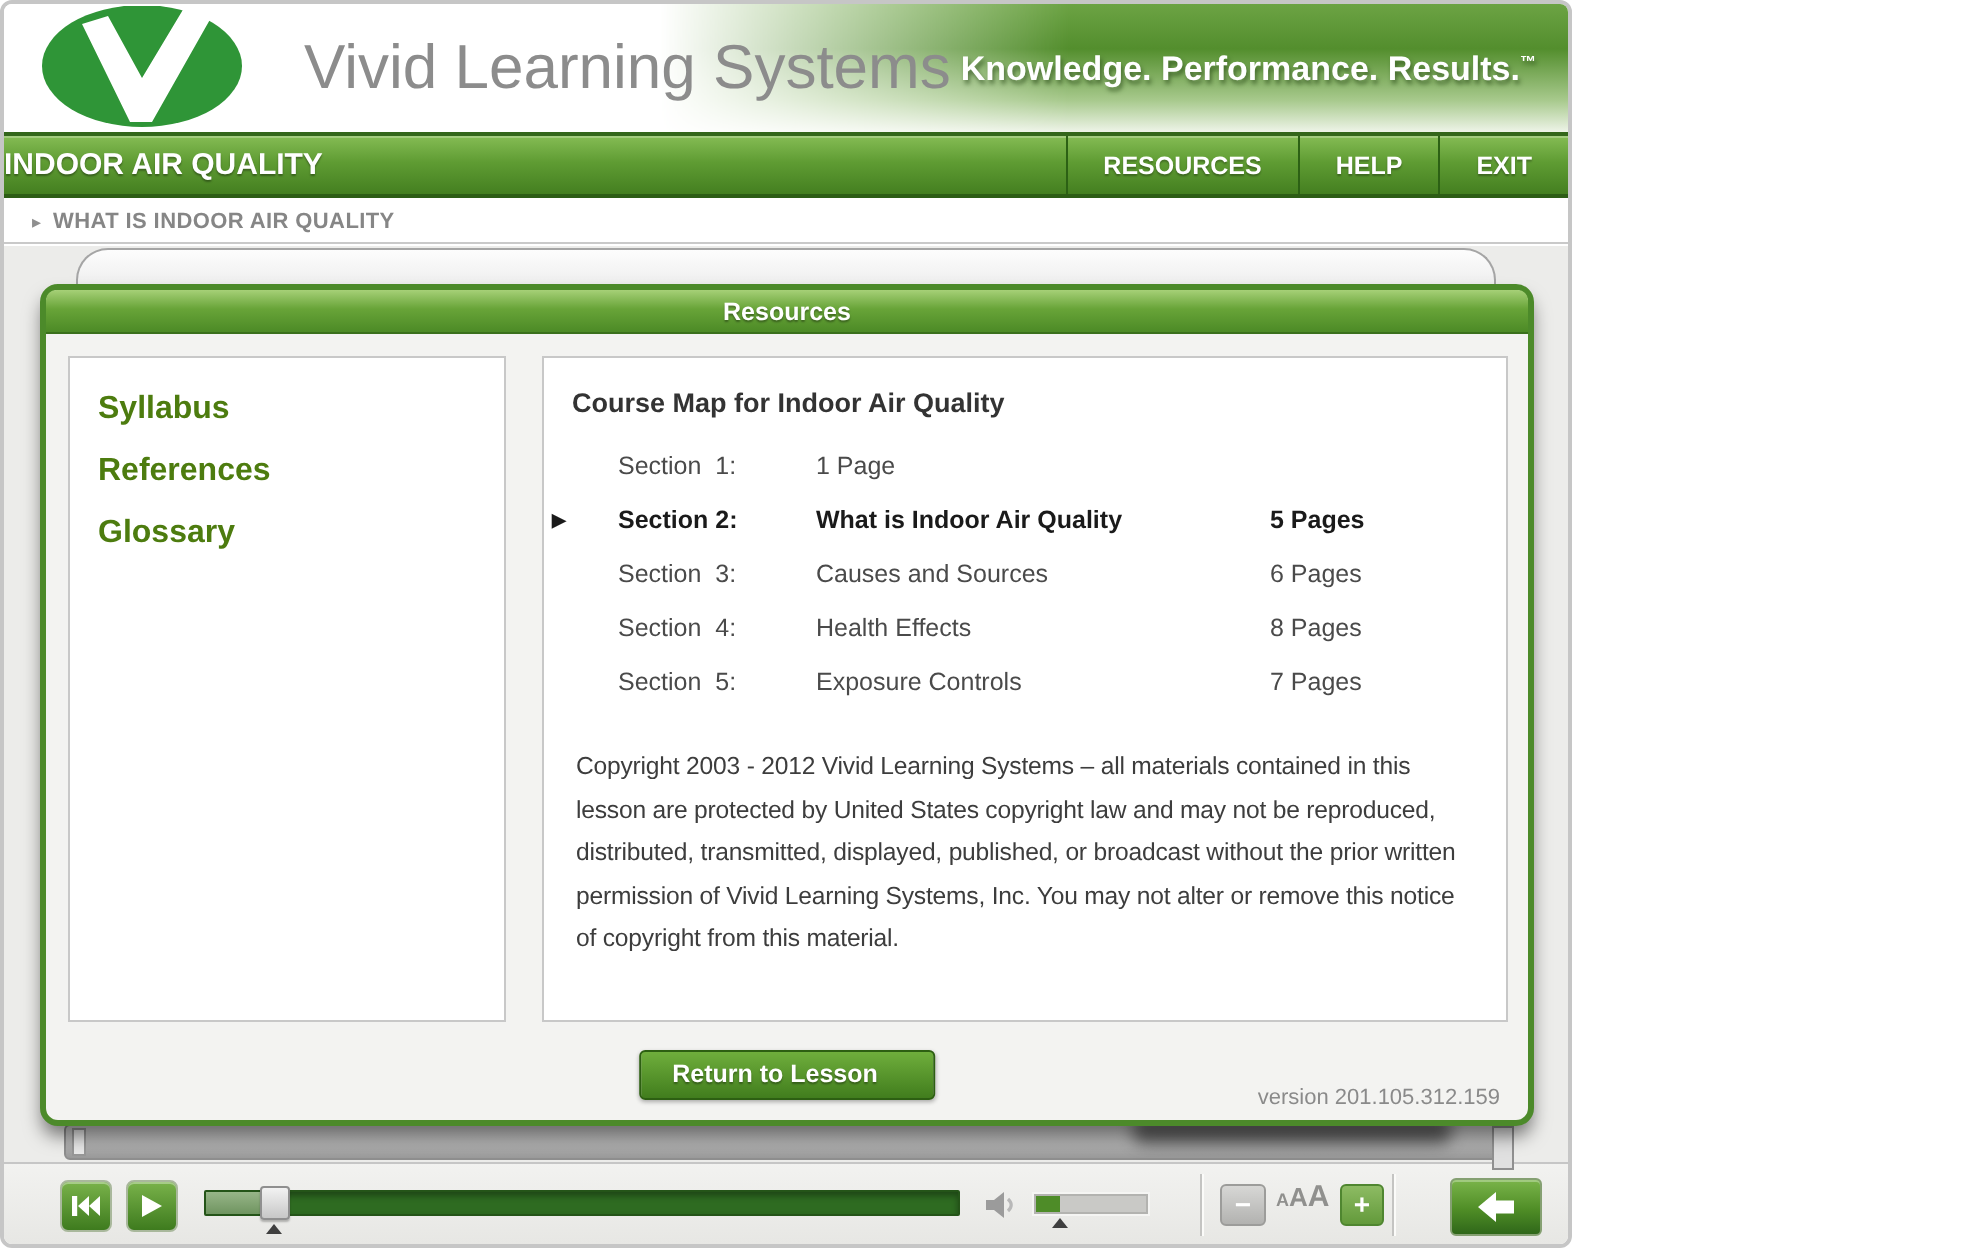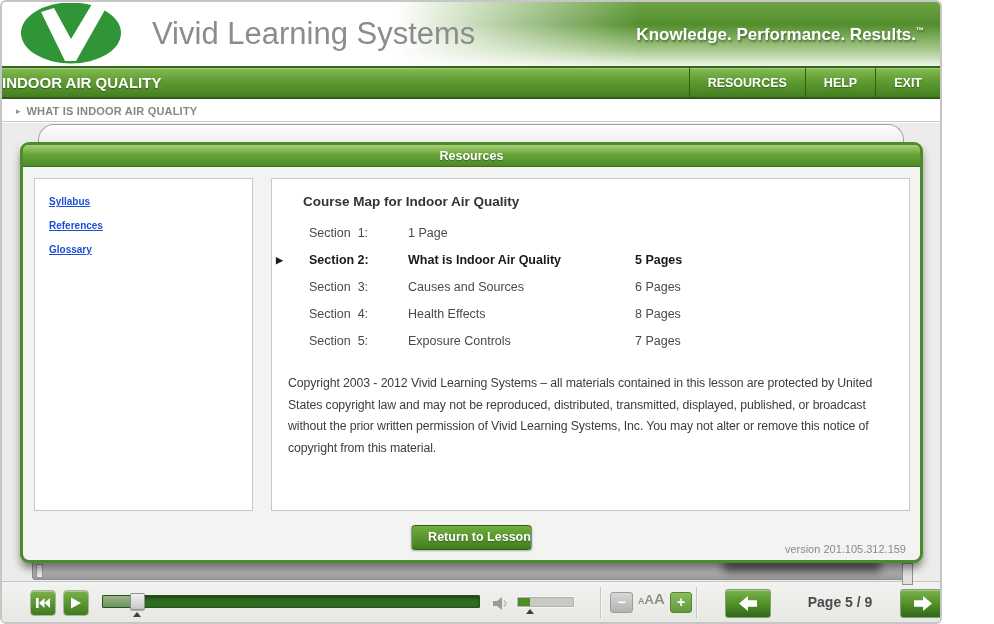--- a/index.html
+++ b/index.html
@@ -1,18 +1,18 @@
 <!DOCTYPE html>
 <html><head>
 <meta charset="utf-8">
 <style>
   html,body{margin:0;padding:0;background:#fff;}
   *{box-sizing:border-box;}
   .window{
-    position:relative;width:942px;height:624px;
+    position:relative;width:786px;height:624px;
     border:2px solid #c6c6c6;border-radius:6px;overflow:hidden;
     background:#fff;font-family:"Liberation Sans",sans-serif;
   }
   
   .header{position:absolute;top:0;left:0;right:0;height:64px;background:#fff;}
   .header-green{
     position:absolute;top:0;right:0;bottom:0;width:58%;
     background:linear-gradient(180deg,#6ca344 0%,#538e2d 35%,#a7c98c 75%,#eef4e8 100%);
     -webkit-mask-image:linear-gradient(to right,transparent 0%,#000 45%);
     mask-image:linear-gradient(to right,transparent 0%,#000 45%);
@@ -57,35 +57,35 @@
   .dialog{position:absolute;left:18px;right:17px;top:19px;height:421px;z-index:5;
     border:3px solid #4c8a2a;border-radius:9px;background:#f3f3f1;
     box-shadow:0 6px 9px -1px rgba(0,0,0,.5);}
   .dialog-title{height:22px;border-radius:5px 5px 0 0;border-bottom:1px solid #3a701c;
     background:linear-gradient(180deg,#a6d077 0%,#68a438 45%,#4c8a26 100%);
     color:#fff;font-weight:bold;font-size:12.5px;line-height:22px;text-align:center;
     text-shadow:0 1px 1px rgba(0,0,0,.35);}
   .dialog-body{position:relative;height:392px;}
   .side-panel{position:absolute;left:11px;top:11px;width:219px;bottom:48px;
     background:#fff;border:1px solid #c8c8c8;padding:17px 0 0 14px;}
-  .side-link{display:inline-block;color:#1d4ed8;font-weight:bold;font-size:10px;
-    text-decoration:underline;margin-bottom:13px;cursor:pointer;}
+  .side-link{display:inline-block;color:#4d7c0f;font-weight:bold;font-size:16px;
+    margin-bottom:13px;cursor:pointer;}
   .side-panel .side-link{display:table;}
   .content-panel{position:absolute;left:248px;right:10px;top:11px;bottom:48px;
     background:#fff;border:1px solid #c8c8c8;padding:15px 14px 0 14px;overflow:hidden;}
-  .map-heading{font-size:13.5px;font-weight:bold;color:#333;margin:0 0 11px 17px;}
+  .map-heading{font-size:13.5px;font-weight:bold;color:#333;margin:0 0 11px 0;}
   .map-row{display:grid;grid-template-columns:14px 80px 208px auto;margin-left:-10px;
     line-height:27px;font-size:12.5px;color:#4a4a4a;gap:19px;}
   .map-row .cell-marker{font-size:9px;color:#1a1a1a;text-align:left;line-height:27px;}
   .map-row .cell-section{white-space:pre;}
   .map-row.active{font-weight:bold;color:#1a1a1a;}
   .copyright{margin:18px 0 0 2px;font-size:12.3px;color:#3d3d3d;line-height:21.5px;
     letter-spacing:-.1px;max-width:668px;}
   .return-btn{position:absolute;left:50%;transform:translateX(-50%);bottom:9px;
-    padding:4px 0 5px 16px;color:#fff;font-weight:bold;font-size:12.5px;
+    padding:4px 28px 5px 16px;color:#fff;font-weight:bold;font-size:12.5px;
     font-family:"Liberation Sans",sans-serif;
     background:linear-gradient(180deg,#6fae3c,#417d1d);border:1px solid #2d5f12;border-radius:3px;
     text-shadow:0 1px 1px rgba(0,0,0,.35);box-shadow:0 1px 2px rgba(0,0,0,.3);cursor:pointer;}
   .version{position:absolute;right:14px;bottom:4px;font-size:11px;color:#8a8a8a;}
   
   .player{position:absolute;left:0;right:0;bottom:0;height:41px;
     background:linear-gradient(180deg,#f2f2f0,#e7e7e4);border-top:1px solid #c6c6c6;}
   .sq-btn{position:absolute;width:26px;height:26px;top:8px;border-radius:4px;cursor:pointer;
     background:linear-gradient(180deg,#79b24a,#3e7b1e);border:1px solid #a9b89c;
     box-shadow:inset 0 1px 0 rgba(255,255,255,.35);display:flex;align-items:center;justify-content:center;}

